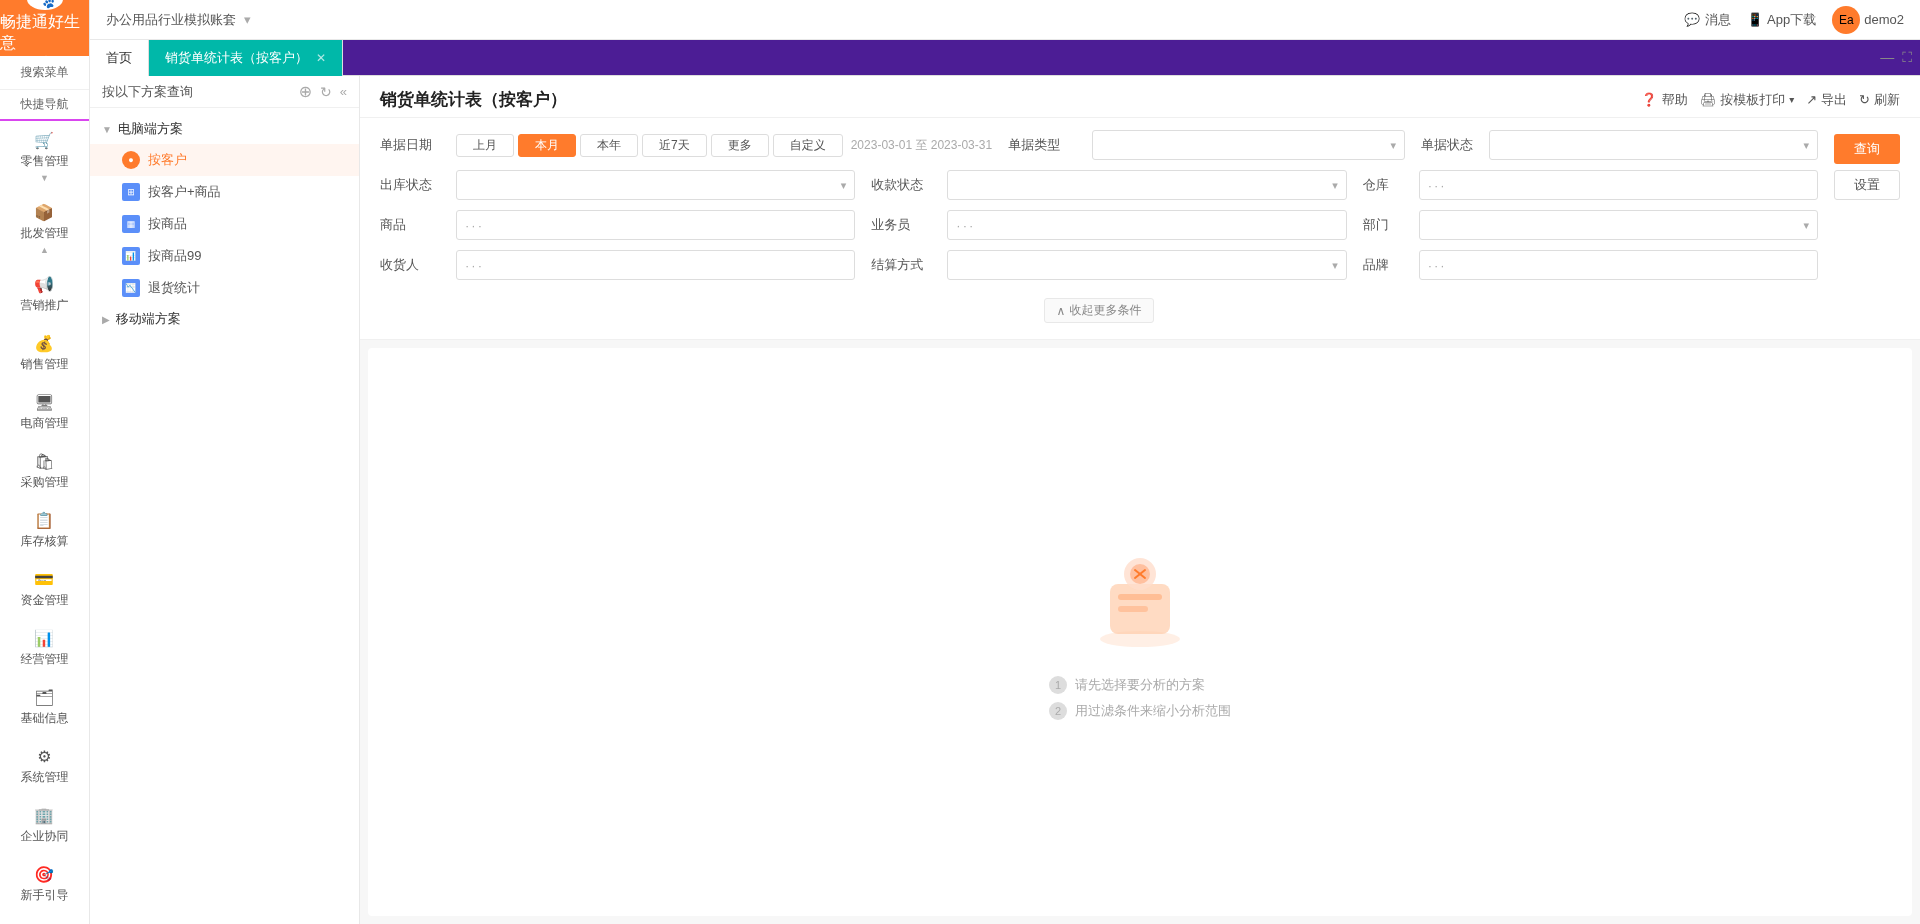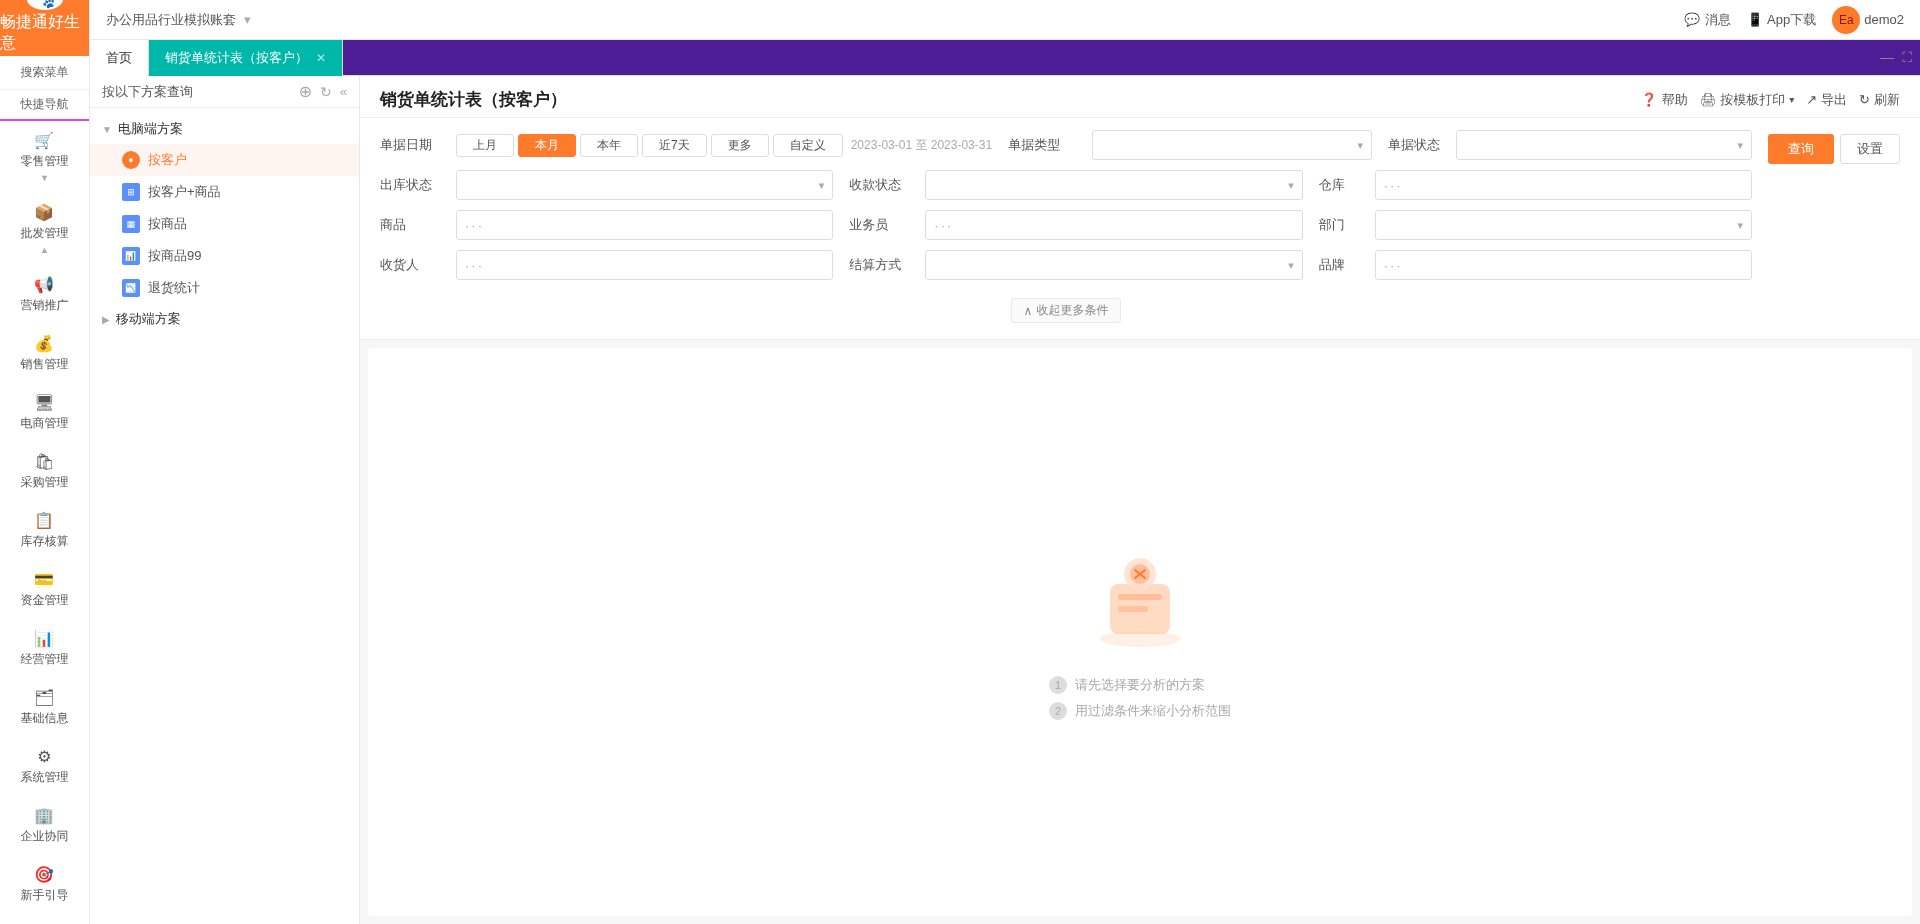--- a/index.html
+++ b/index.html
@@ -17,21 +17,21 @@
     .sidebar-item .s-icon { font-size: 16px; }
 
     
     .main { flex: 1; display: flex; flex-direction: column; overflow: hidden; }
 
     
     .topbar { height: 40px; background: #fff; display: flex; align-items: center; padding: 0 16px; border-bottom: 1px solid #e8e8e8; justify-content: space-between; }
     .topbar-left { display: flex; align-items: center; gap: 8px; font-size: 13px; color: #555; }
     .topbar-right { display: flex; align-items: center; gap: 16px; font-size: 13px; color: #555; }
     .topbar-right .top-btn { display: flex; align-items: center; gap: 4px; cursor: pointer; }
-    .user-avatar { width: 28px; height: 28px; border-radius: 50%; background: #ff7b2c; display: flex; align-items: center; justify-content: center; color: #7f1d1d; font-size: 12px; }
+    .user-avatar { width: 28px; height: 28px; border-radius: 50%; background: #ff7b2c; display: flex; align-items: center; justify-content: center; color: #000000; font-size: 12px; }
 
     
     .tabs { height: 36px; background: #4c1d95; display: flex; align-items: center; padding: 0 0; border-bottom: 1px solid #ddd; }
     .tab { height: 36px; padding: 0 16px; display: flex; align-items: center; font-size: 13px; cursor: pointer; background: #f0f0f0; color: #555; border-right: 1px solid #ddd; }
     .tab.active { background: #00b8a9; color: #fff; }
     .tab .tab-close { margin-left: 8px; font-size: 12px; opacity: 0.7; }
     .tab-home { background: #fff; color: #333; }
     .tab-expand { margin-left: auto; margin-right: 8px; display: flex; gap: 8px; }
     .tab-expand span { cursor: pointer; font-size: 14px; color: #888; }
 
@@ -69,21 +69,21 @@
     .date-btn.active { background: #ff7b2c; color: #fff; border-color: #ff7b2c; }
     .date-range { font-size: 12px; color: #aaa; margin-left: 4px; }
     .filter-select { flex: 1; height: 30px; border: 1px solid #ddd; border-radius: 3px; padding: 0 8px; background: #fff; display: flex; align-items: center; justify-content: space-between; cursor: pointer; font-size: 13px; color: #aaa; position: relative; }
     .filter-select .placeholder { color: #aaa; }
     .filter-select .arrow { color: #aaa; font-size: 11px; }
     .filter-select .dots { color: #aaa; letter-spacing: 2px; }
     .collapse-bar { text-align: center; padding: 8px 0 4px 0; }
     .collapse-btn { display: inline-flex; align-items: center; gap: 4px; font-size: 12px; color: #888; cursor: pointer; border: 1px solid #e8e8e8; border-radius: 3px; padding: 3px 12px; background: #fafafa; }
 
     
-    .query-btn-group { display: flex; flex-direction: row; gap: 6px; margin-left: 8px; }
+    .query-btn-group { display: flex; flex-direction: column; gap: 6px; margin-left: 8px; }
     .btn-query { background: #ff7b2c; color: #fff; border: none; border-radius: 3px; padding: 6px 20px; font-size: 13px; cursor: pointer; }
     .btn-setting { background: #fff; color: #555; border: 1px solid #ddd; border-radius: 3px; padding: 5px 16px; font-size: 13px; cursor: pointer; }
 
     
     .empty-state { flex: 1; display: flex; flex-direction: column; align-items: center; justify-content: center; gap: 12px; background: #fff; margin: 8px; border-radius: 4px; }
     .empty-icon { width: 120px; height: 120px; display: flex; align-items: center; justify-content: center; }
     .empty-tips { display: flex; flex-direction: column; gap: 8px; }
     .empty-tip { display: flex; align-items: center; gap: 8px; font-size: 13px; color: #aaa; }
     .tip-num { width: 18px; height: 18px; border-radius: 50%; background: #ddd; display: flex; align-items: center; justify-content: center; font-size: 11px; color: #aaa; flex-shrink: 0; }
   </style>

